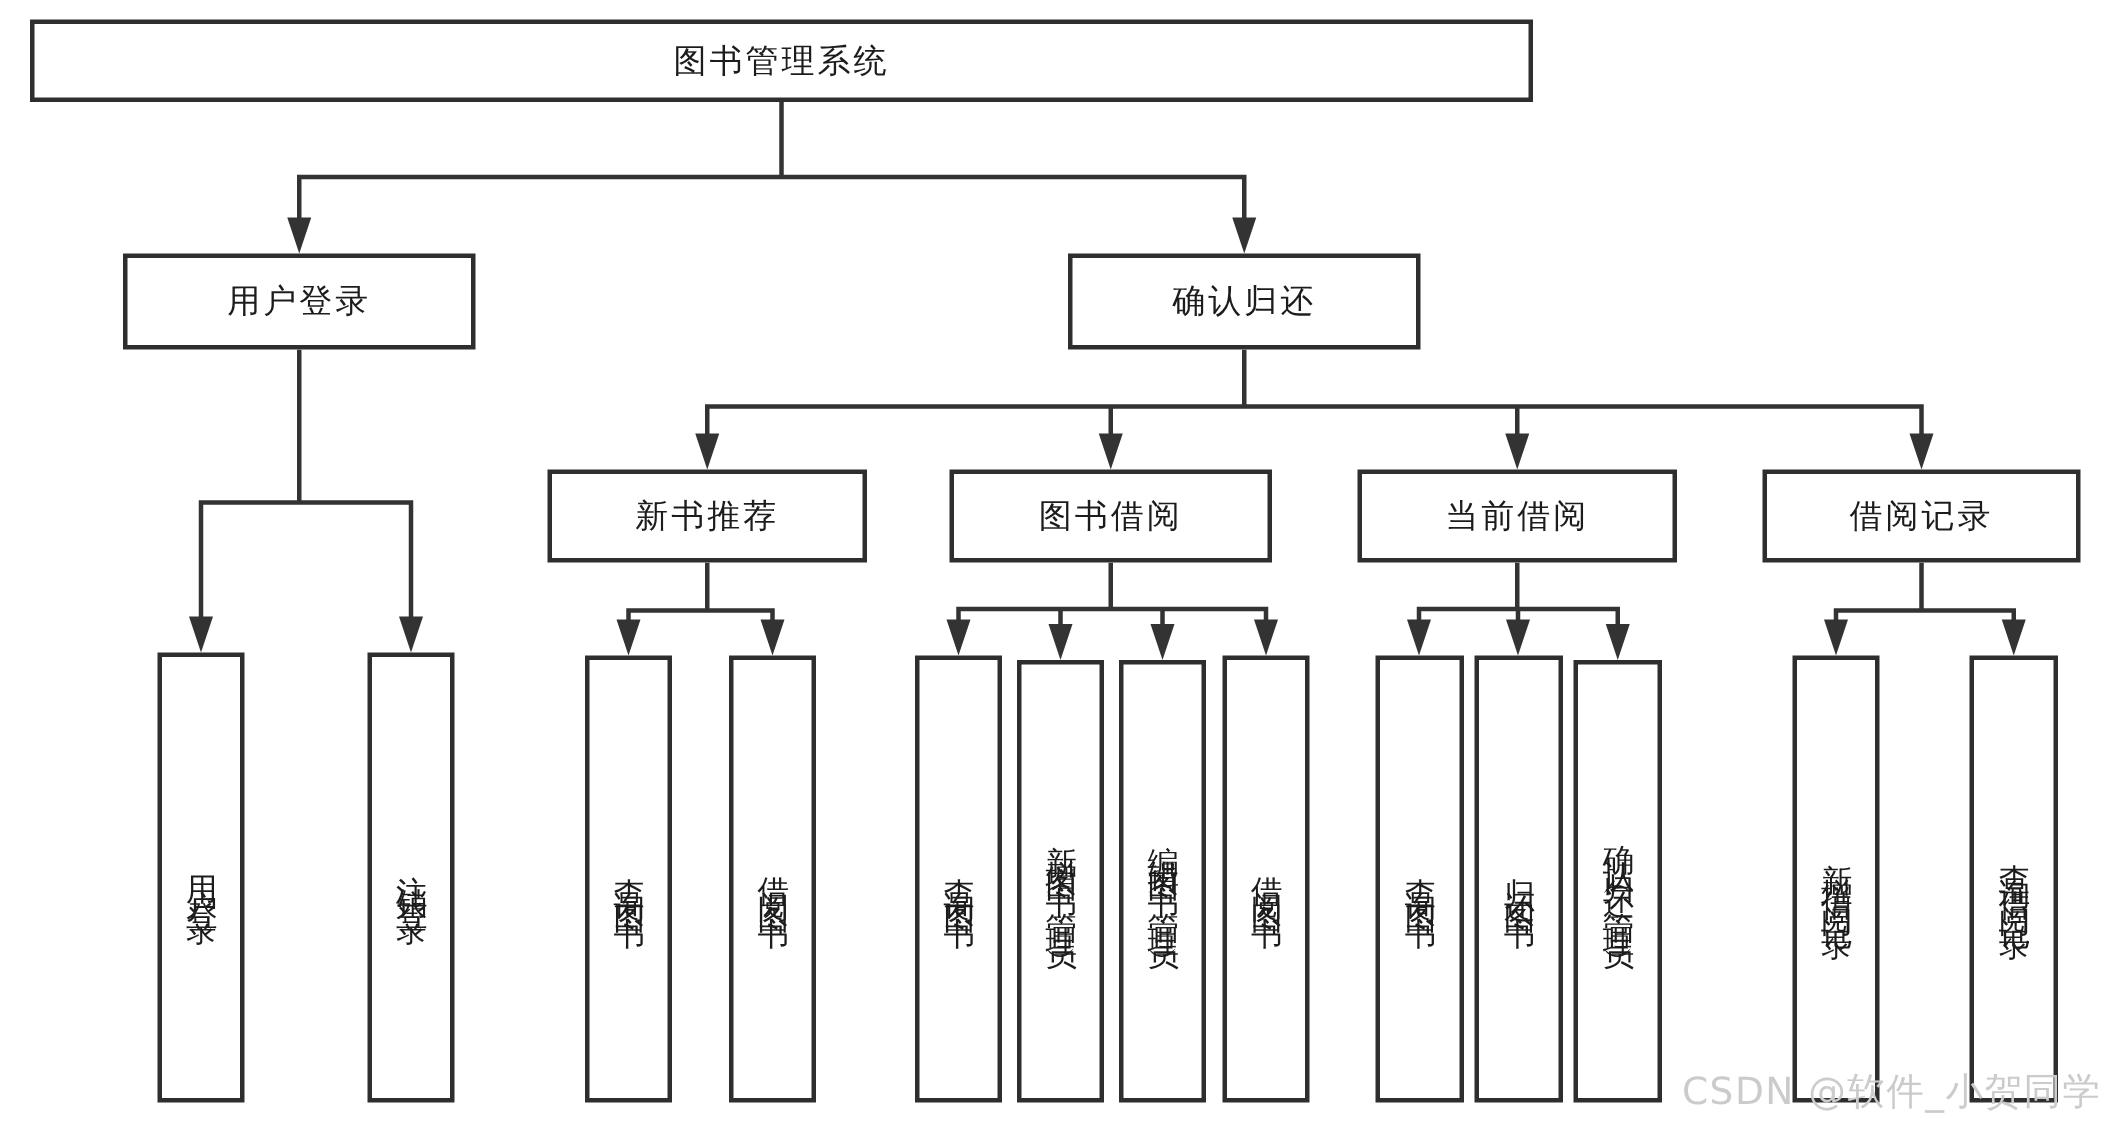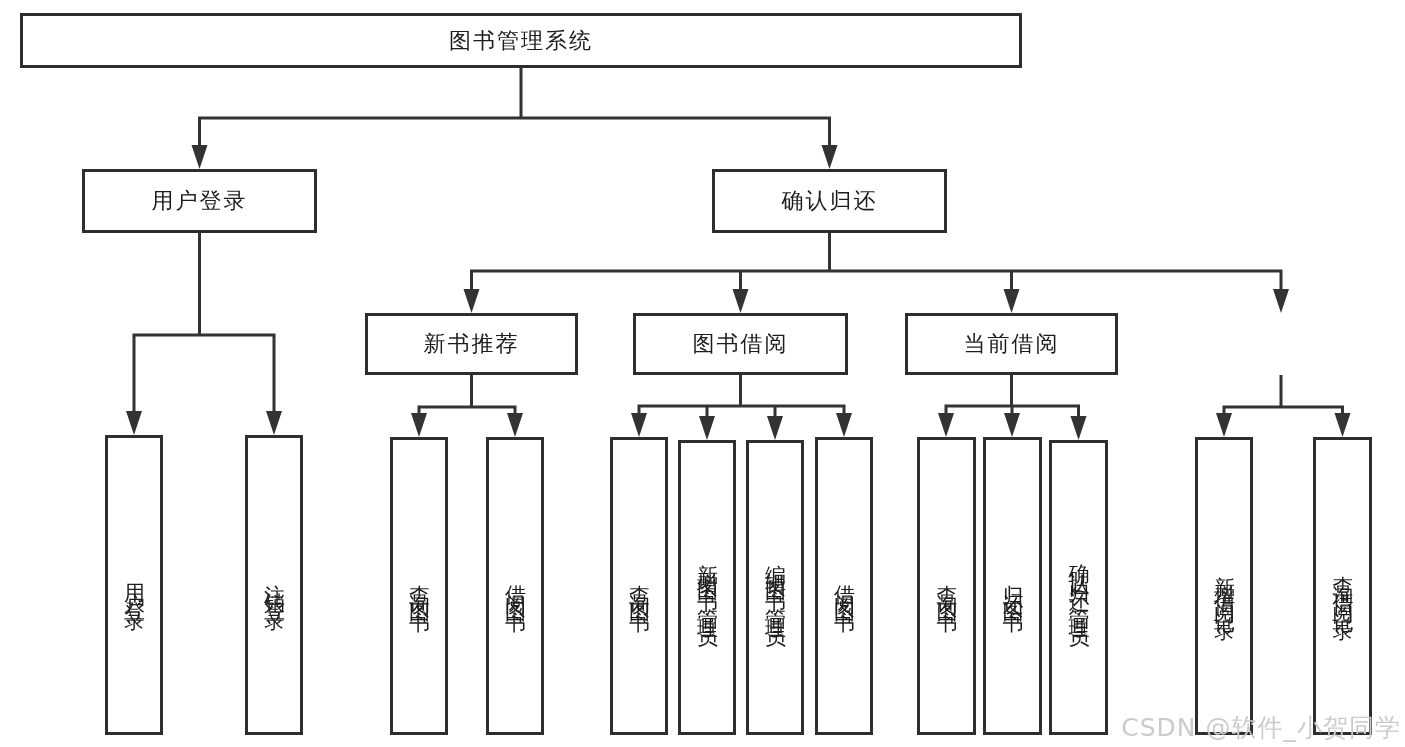--- a/index.html
+++ b/index.html
@@ -106,20 +106,23 @@
 
   <div class="node" style="left:365px;top:313px;width:213px;height:62px">
     <span class="label">新书推荐</span>
   </div>
   <div class="node" style="left:905px;top:313px;width:213px;height:62px">
     <span class="label">当前借阅</span>
   </div>
   <div class="node" style="left:633px;top:313px;width:215px;height:62px">
     <span class="label">图书借阅</span>
   </div>
+  <div class="node" style="left:1175px;top:313px;width:212px;height:62px">
+    <span class="label">借阅记录</span>
+  </div>
 
   <div class="leaf" style="left:105px;top:435px;width:58px;height:300px">
     <span class="vlabel">用户登录</span>
   </div>
   <div class="leaf" style="left:245px;top:435px;width:58px;height:300px">
     <span class="vlabel">注销登录</span>
   </div>
 
   <div class="leaf" style="left:390px;top:437px;width:58px;height:298px">
     <span class="vlabel">查询图书</span>

